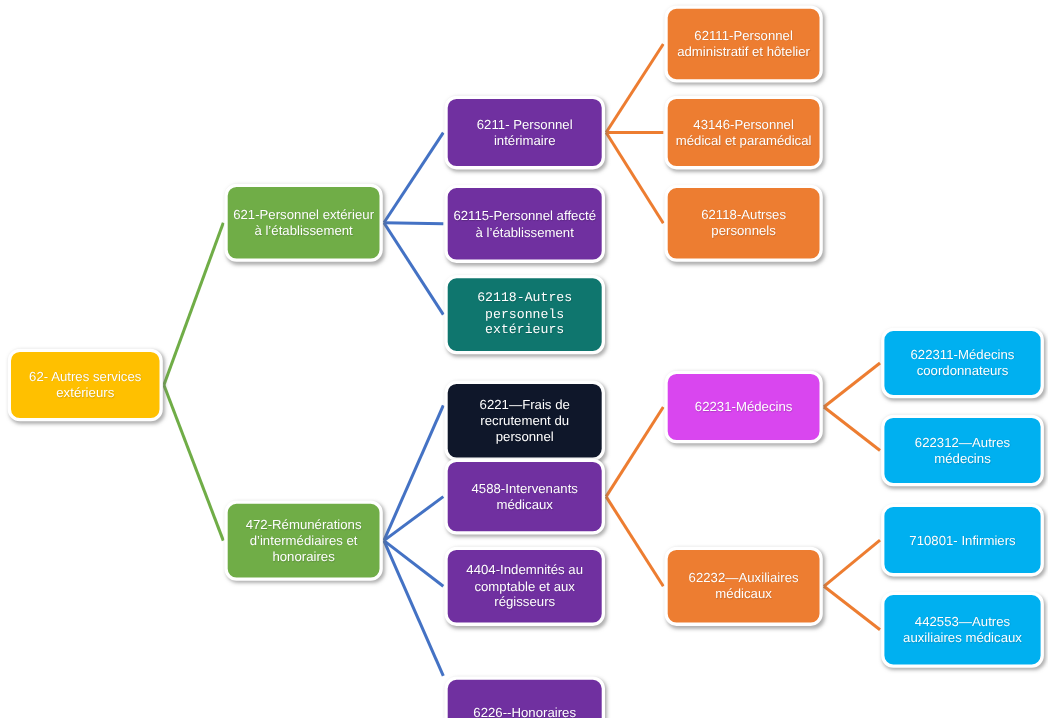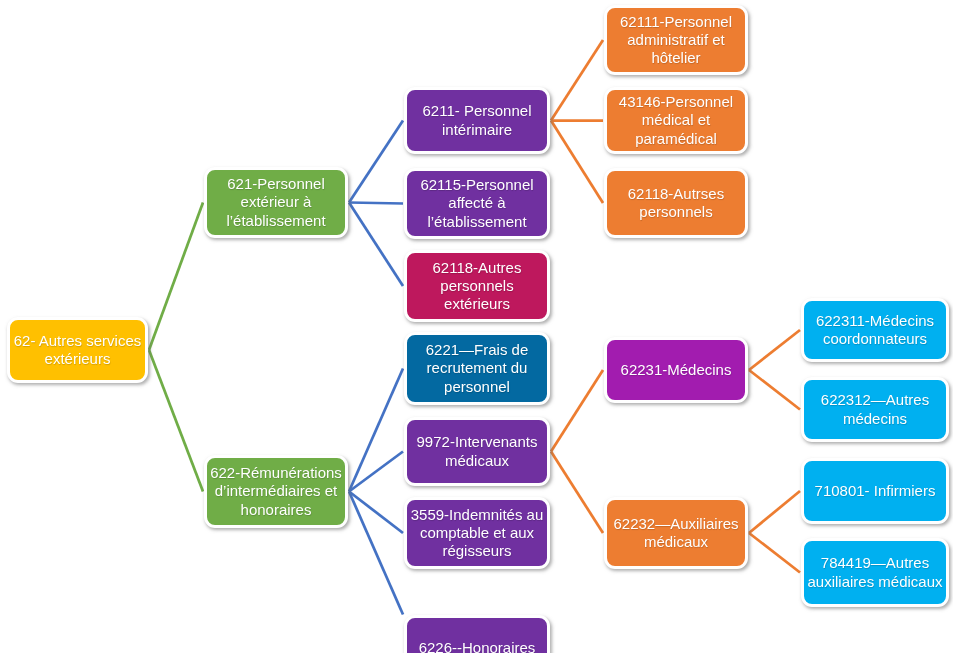--- a/index.html
+++ b/index.html
@@ -24,21 +24,21 @@
     z-index: 0;
   }
   .node {
     position: absolute;
     z-index: 1;
     box-sizing: border-box;
     border-radius: 11px;
     border: 3px solid #ffffff;
     box-shadow: 1.5px 2px 3.5px rgba(110,110,110,0.55);
     color: #ffffff;
-    font-size: 15px;
+    font-size: 12px;
     line-height: 1.22;
     display: flex;
     align-items: center;
     justify-content: center;
     text-align: center;
     padding: 2px 3px;
     text-shadow: 0.5px 0.5px 1px rgba(0,0,0,0.18);
   }
 </style>
 </head>
@@ -66,64 +66,64 @@
       <line x1="749" y1="533" x2="800" y2="572.5" stroke="#ED7D31" stroke-width="2.75"></line>
     </svg>
   <div id="node-layer">
       <div class="node" style="left: 7px; top: 317px; width: 141px; height: 66px; background: rgb(255, 192, 0); justify-content: center;">
         <span>62- Autres services extérieurs</span>
       </div>
       <div class="node" style="left: 204px; top: 167px; width: 144px; height: 71px; background: rgb(112, 173, 71);">
         <span>621-Personnel extérieur à l’établissement</span>
       </div>
       <div class="node" style="left: 204px; top: 455px; width: 144px; height: 73px; background: rgb(112, 173, 71);">
-        <span>622-Rémunérations d’intermédiaires et honoraires</span>
+        <span>472-Rémunérations d’intermédiaires et honoraires</span>
       </div>
       <div class="node" style="left: 404px; top: 87px; width: 146px; height: 67px; background: rgb(112, 48, 160);">
         <span>6211- Personnel intérimaire</span>
       </div>
       <div class="node" style="left: 404px; top: 168px; width: 146px; height: 71px; background: rgb(112, 48, 160);">
         <span>62115-Personnel affecté à l’établissement</span>
       </div>
-      <div class="node" style="left: 404px; top: 250px; width: 146px; height: 72px; background: #be185d;">
+      <div class="node" style="left: 404px; top: 250px; width: 146px; height: 72px; background: #0f766e; font-family: Liberation Mono, monospace;">
         <span>62118-Autres personnels extérieurs</span>
       </div>
-      <div class="node" style="left: 404px; top: 332px; width: 146px; height: 73px; background: #0369a1;">
+      <div class="node" style="left: 404px; top: 346px; width: 146px; height: 73px; background: #0f172a;">
         <span>6221—Frais de recrutement du personnel</span>
       </div>
       <div class="node" style="left: 404px; top: 417px; width: 146px; height: 69px; background: rgb(112, 48, 160);">
-        <span>9972-Intervenants médicaux</span>
+        <span>4588-Intervenants médicaux</span>
       </div>
       <div class="node" style="left: 404px; top: 497px; width: 146px; height: 72px; background: rgb(112, 48, 160);">
-        <span>3559-Indemnités au comptable et aux régisseurs</span>
+        <span>4404-Indemnités au comptable et aux régisseurs</span>
       </div>
       <div class="node" style="left: 404px; top: 615px; width: 146px; height: 67px; background: rgb(112, 48, 160);">
         <span>6226--Honoraires</span>
       </div>
       <div class="node" style="left: 604px; top: 5px; width: 144px; height: 70px; background: rgb(237, 125, 49);">
         <span>62111-Personnel administratif et hôtelier</span>
       </div>
       <div class="node" style="left: 604px; top: 87px; width: 144px; height: 67px; background: rgb(237, 125, 49);">
         <span>43146-Personnel médical et paramédical</span>
       </div>
       <div class="node" style="left: 604px; top: 168px; width: 144px; height: 70px; background: rgb(237, 125, 49);">
         <span>62118-Autrses personnels</span>
       </div>
-      <div class="node" style="left: 604px; top: 337px; width: 144px; height: 66px; background: #a21caf;">
+      <div class="node" style="left: 604px; top: 337px; width: 144px; height: 66px; background: #d946ef;">
         <span>62231-Médecins</span>
       </div>
       <div class="node" style="left: 604px; top: 497px; width: 144px; height: 72px; background: rgb(237, 125, 49);">
         <span>62232—Auxiliaires médicaux</span>
       </div>
       <div class="node" style="left: 801px; top: 298px; width: 148px; height: 64px; background: rgb(0, 176, 240); justify-content: flex-end;">
         <span>622311-Médecins coordonnateurs</span>
       </div>
       <div class="node" style="left: 801px; top: 377px; width: 148px; height: 65px; background: rgb(0, 176, 240);">
         <span>622312—Autres médecins</span>
       </div>
       <div class="node" style="left: 801px; top: 458px; width: 148px; height: 66px; background: rgb(0, 176, 240);">
         <span>710801- Infirmiers</span>
       </div>
       <div class="node" style="left: 801px; top: 538px; width: 148px; height: 69px; background: rgb(0, 176, 240);">
-        <span>784419—Autres auxiliaires médicaux</span>
+        <span>442553—Autres auxiliaires médicaux</span>
       </div>
     </div>
 </div>
 
 </body></html>

